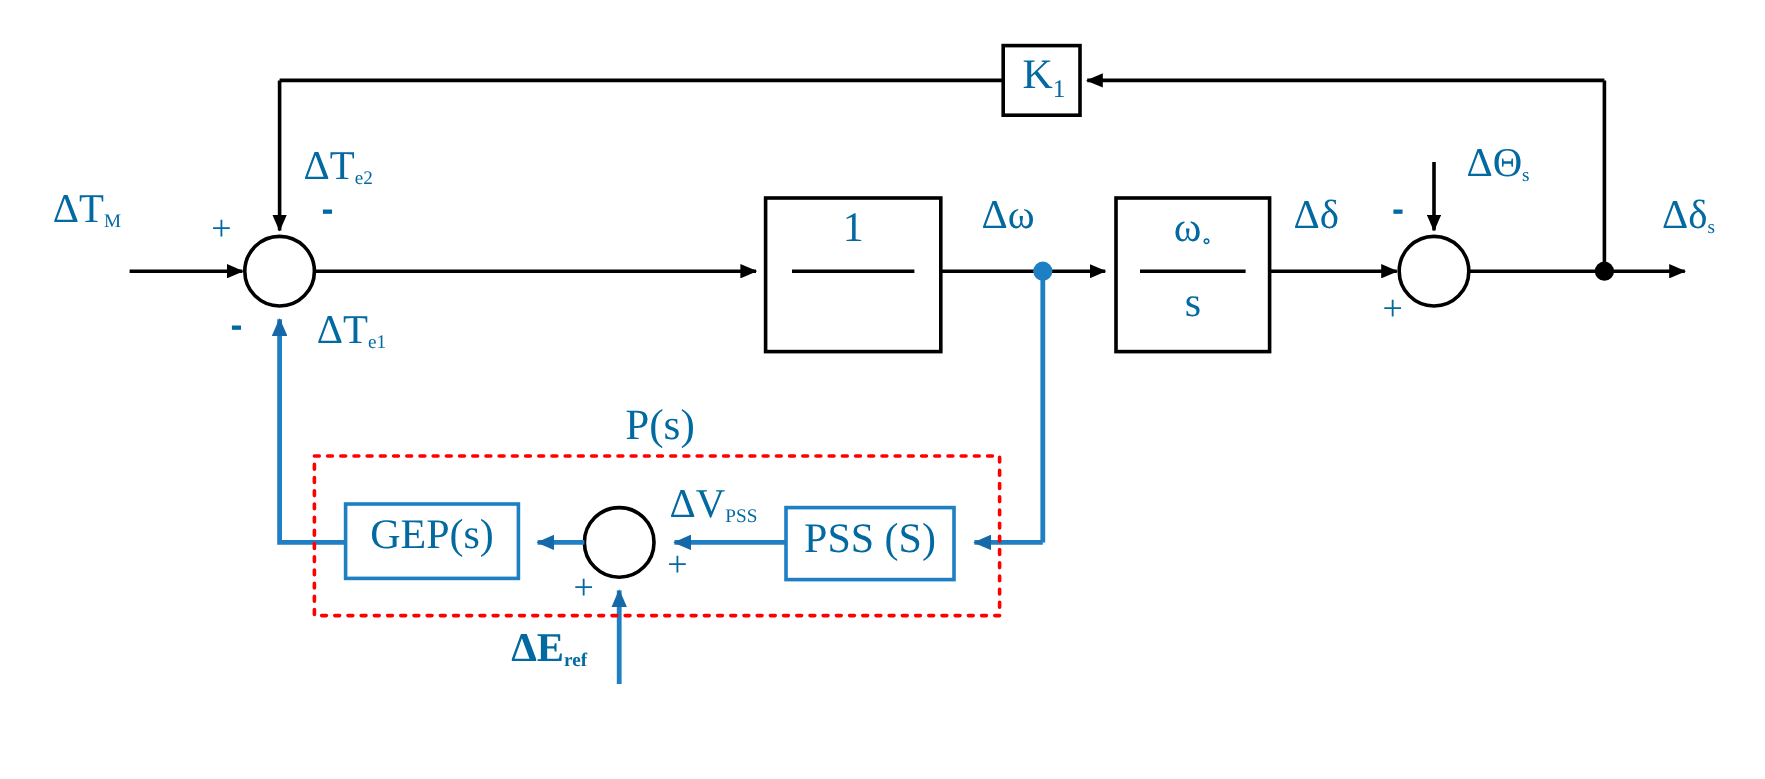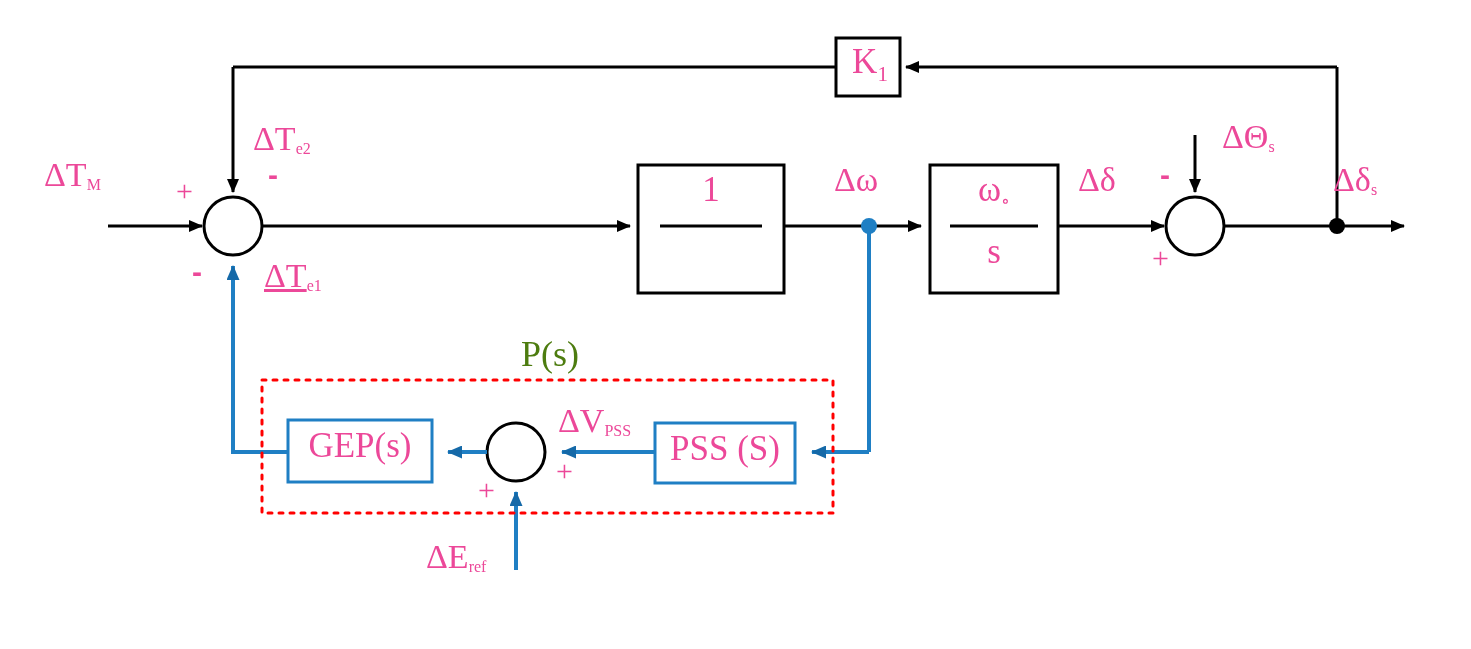--- a/index.html
+++ b/index.html
@@ -19,21 +19,21 @@
   svg.diagram {
     position: absolute;
     top: 0;
     left: 0;
     width: 1471px;
     height: 649px;
   }
   .lbl {
     position: absolute;
     white-space: nowrap;
-    color: #ec4899;
+    color: #0369a1;
     font-family: "Liberation Serif", "DejaVu Serif", serif;
     line-height: 1;
   }
   .sig {
     font-size: 34px;
   }
   .sig sub {
     font-size: 16px;
     vertical-align: baseline;
     position: relative;
@@ -51,21 +51,21 @@
     font-size: 30px;
     font-weight: bold;
     font-family: "Liberation Sans", "DejaVu Sans", sans-serif;
   }
   .plusmark {
     font-size: 30px;
     font-family: "Liberation Serif", "DejaVu Serif", serif;
   }
   .pslabel {
     font-size: 36px;
-    color: #4d7c0f;
+    color: #0369a1;
   }
   .omegasub {
     font-size: 18px;
     vertical-align: baseline;
     position: relative;
     top: 6px;
   }
 </style>
 </head>
 <body>
@@ -143,45 +143,45 @@
   </svg>
 
   <div class="lbl sig" style="left:44px; top:158px;">
     <span>ΔT</span><sub>M</sub>
   </div>
 
   <div class="lbl sig" style="left:253px; top:122px;">
     <span>ΔT</span><sub>e2</sub>
   </div>
 
-  <div class="lbl sig" style="left:264px; top:259px;text-decoration:underline;">
+  <div class="lbl sig" style="left:264px; top:259px;">
     <span>ΔT</span><sub>e1</sub>
   </div>
 
-  <div class="lbl sig" style="left:818px; top:163px;margin-left:16px;">
+  <div class="lbl sig" style="left:818px; top:163px;">
     <span>Δω</span>
   </div>
 
   <div class="lbl sig" style="left:1078px; top:163px;">
     <span>Δδ</span>
   </div>
 
   <div class="lbl sig" style="left:1222px; top:120px;">
     <span>ΔΘ</span><sub>s</sub>
   </div>
 
-  <div class="lbl sig" style="left:1333px; top:163px;">
+  <div class="lbl sig" style="left:1385px; top:163px;">
     <span>Δδ</span><sub>s</sub>
   </div>
 
   <div class="lbl sig" style="left:558px; top:404px;">
     <span>ΔV</span><sub>PSS</sub>
   </div>
 
-  <div class="lbl sig" style="left:426px; top:540px;">
+  <div class="lbl sig" style="left:426px; top:524px;font-weight:bold;">
     <span>ΔE</span><sub>ref</sub>
   </div>
 
   <div class="lbl pslabel" style="left:521px; top:336px;">
     <span>P(s)</span>
   </div>
 
   <div class="lbl blocktext" style="left:845px; top:44px; width:50px;">
     <span>K</span><sub style="font-size:21px;">1</sub>
   </div>

